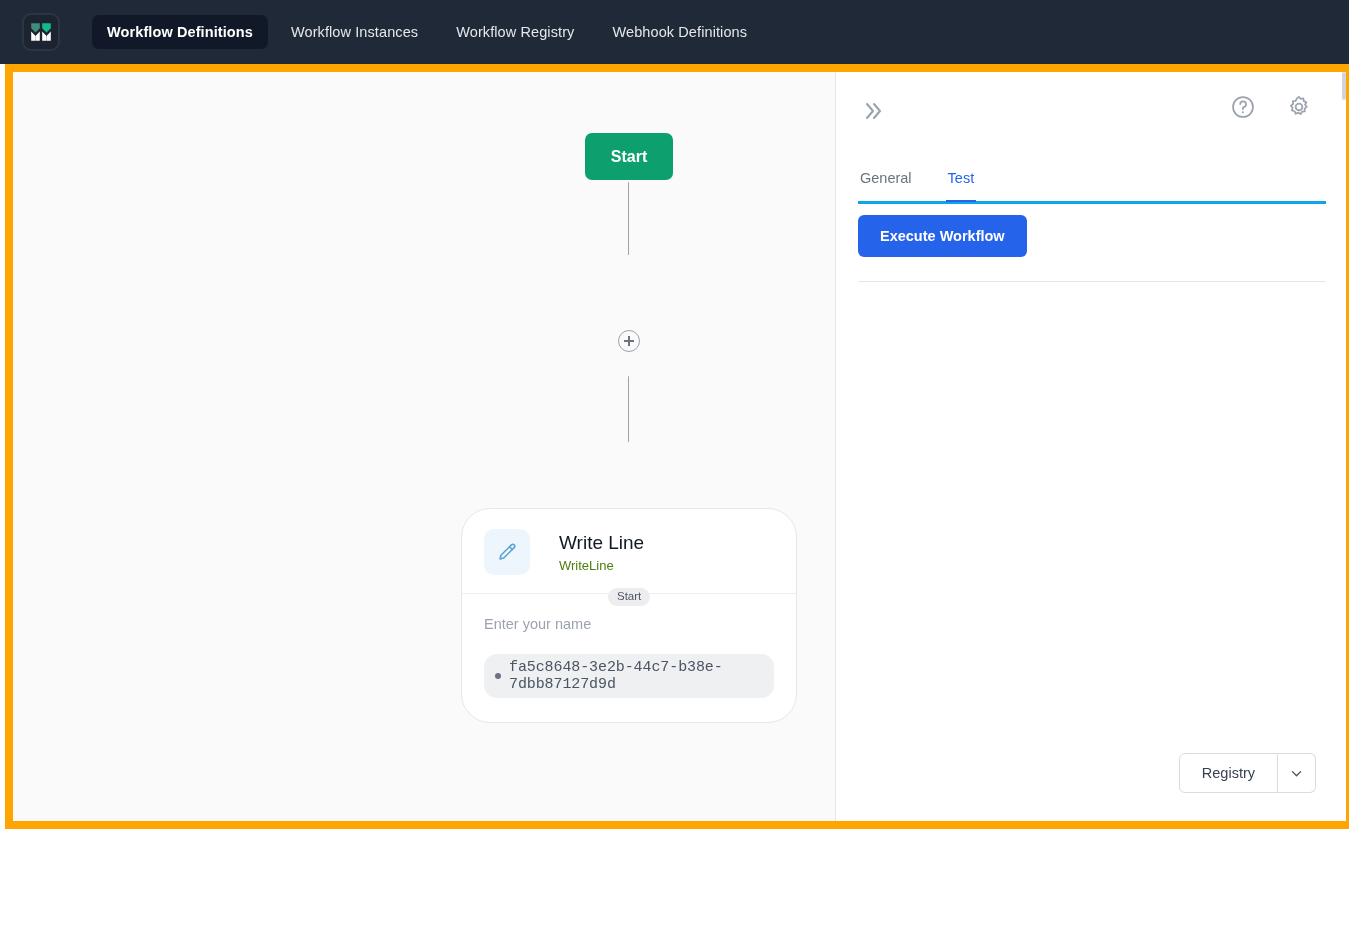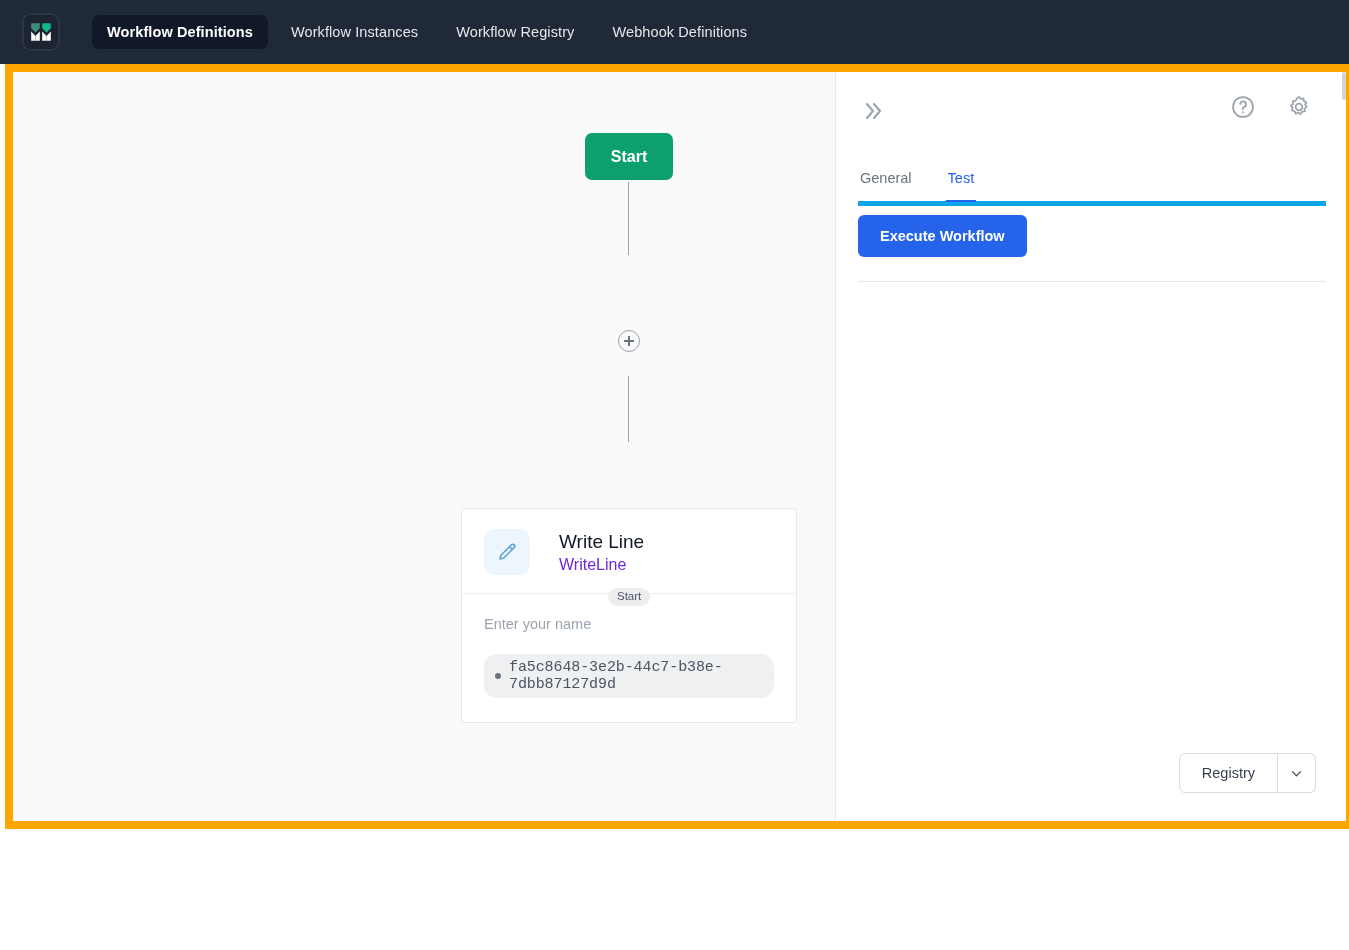--- a/index.html
+++ b/index.html
@@ -96,21 +96,21 @@
     content: "";
     position: absolute;
     inset: 0;
     background-color: #fafafa;
     background-image:
       repeating-linear-gradient(to right, #fafafa 0 18px, transparent 18px 23px),
       repeating-linear-gradient(to bottom, #fafafa 0 18px, transparent 18px 23px);
     background-position: 17px 15px, 17px 15px;
     pointer-events: none;
   }
-  #canvas > * { position: relative; z-index: 2; }
+  #canvas > * { position: relative; z-index: 2; border-radius: 29px; }
 
   
   #start-node {
     position: absolute;
     left: 572px;
     top: 61px;
     width: 88px;
     height: 47px;
     background: #0e9f6e;
     border-radius: 7px;
@@ -195,22 +195,22 @@
   .icon-blue { background: #eef6fd; }
 
   .card-titles { margin-left: 29px; }
   .card-title {
     font-size: 19px;
     color: #111827;
     font-weight: 400;
     line-height: 1.25;
   }
   .card-subtitle {
-    font-size: 16px;
-    color: #6d28d9;
+    font-size: 13px;
+    color: #4d7c0f;
     margin-top: 3px;
   }
 
   .card-body { padding: 22px 22px 24px 22px; }
   .field-label {
     font-size: 14.5px;
     color: #9ca3af;
     margin-bottom: 22px;
   }
   .field-chip {
@@ -263,21 +263,21 @@
   }
   .tool-icon { cursor: pointer; display: flex; }
 
   #tabs {
     position: absolute;
     left: 22px;
     top: 94px;
     right: 20px;
     display: flex;
     gap: 32px;
-    border-bottom: 5px solid #0ea5e9;
+    border-bottom: 3px solid #0ea5e9;
   }
   .tab {
     font-size: 14.5px;
     color: #6b7280;
     padding: 4px 2px 14px 2px;
     cursor: pointer;
     border-bottom: 2.5px solid transparent;
     margin-bottom: -1.5px;
   }
   .tab.active {

